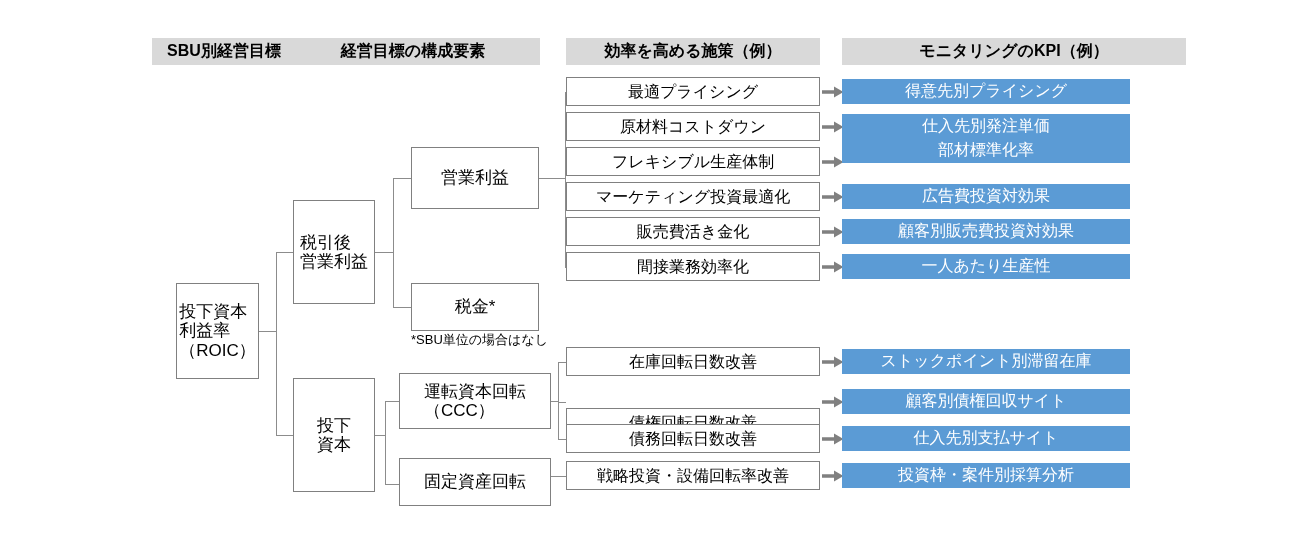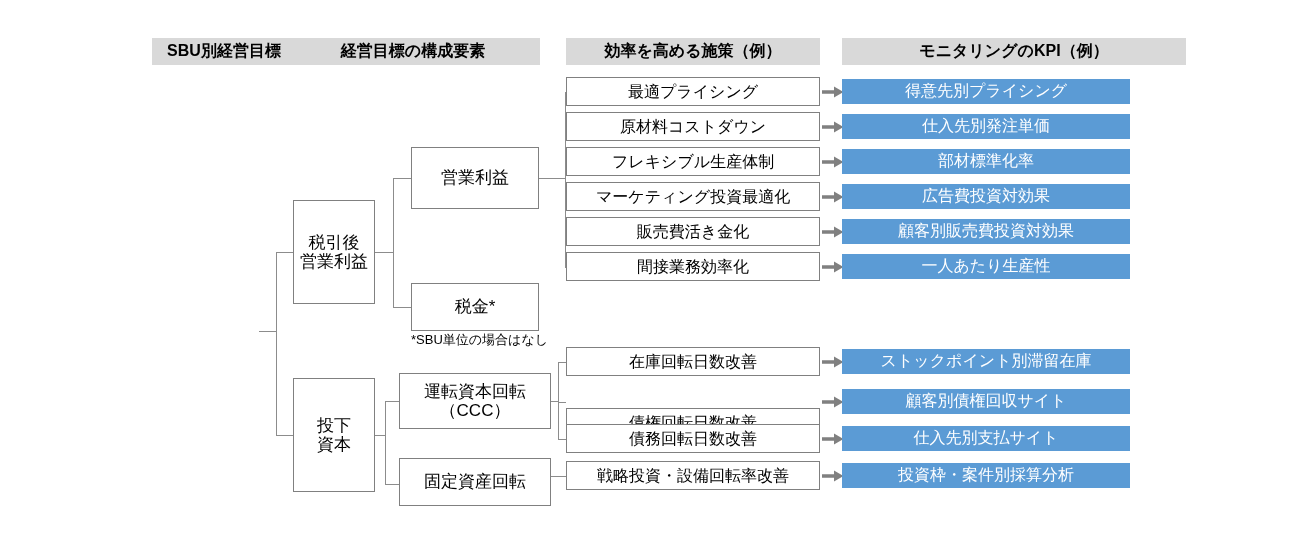--- a/index.html
+++ b/index.html
@@ -36,21 +36,21 @@
   
   .node {
     position: absolute;
     border: 1px solid #808080;
     background: #ffffff;
     color: #000000;
     font-size: 17px;
     display: flex;
     align-items: center;
     justify-content: center;
-    text-align: center;
+    text-align: left;
     line-height: 1.12;
     box-sizing: border-box;
     white-space: pre-line;
   }
   .node.small {
     font-size: 16px;
   }
 
   
   .kpi {
@@ -128,20 +128,23 @@
       <div class="hline" style="left: 565px; top: 231.5px; width: 1px;"></div>
       <div class="hline" style="left: 565px; top: 266.5px; width: 1px;"></div>
       <div class="hline" style="left: 551px; top: 401px; width: 7px;"></div>
       <div class="vline" style="left: 558px; top: 361.5px; height: 77px;"></div>
       <div class="hline" style="left: 558px; top: 361.5px; width: 8px;"></div>
       <div class="hline" style="left: 558px; top: 401.5px; width: 8px;"></div>
       <div class="hline" style="left: 558px; top: 438.5px; width: 8px;"></div>
       <div class="hline" style="left: 551px; top: 475.5px; width: 15px;"></div>
     </div>
 
+  <div class="node" id="root-node" style="left: 176px; top: 283px; width: 83px; height: 96px;">投下資本
+利益率
+（ROIC）</div>
 
   <div id="level2">
       <div class="node" style="left: 293px; top: 200px; width: 82px; height: 104px;">税引後
 営業利益</div>
       <div class="node" style="left: 293px; top: 378px; width: 82px; height: 114px;">投下
 資本</div>
     </div>
 
   <div id="level3">
       <div class="node" style="left: 411px; top: 147px; width: 128px; height: 62px;">営業利益</div>
@@ -195,21 +198,21 @@
         <path d="M0 4.3 H12 V0.6 L21.5 6 L12 11.4 V7.7 H0 Z" fill="#808080"></path>
       </svg>
       <svg class="arrow" width="22" height="12" viewBox="0 0 22 12" style="position: absolute; left: 822px; top: 469.5px;">
         <path d="M0 4.3 H12 V0.6 L21.5 6 L12 11.4 V7.7 H0 Z" fill="#808080"></path>
       </svg>
     </div>
 
   <div id="kpis">
       <div class="kpi" style="left: 842px; top: 79px; width: 288px; height: 25px;">得意先別プライシング</div>
       <div class="kpi" style="left: 842px; top: 114px; width: 288px; height: 25px;">仕入先別発注単価</div>
-      <div class="kpi" style="left: 842px; top: 149px; width: 288px; height: 25px;">部材標準化率</div>
+      <div class="kpi" style="left: 842px; top: 138px; width: 288px; height: 25px;">部材標準化率</div>
       <div class="kpi" style="left: 842px; top: 184px; width: 288px; height: 25px;">広告費投資対効果</div>
       <div class="kpi" style="left: 842px; top: 219px; width: 288px; height: 25px;">顧客別販売費投資対効果</div>
       <div class="kpi" style="left: 842px; top: 254px; width: 288px; height: 25px;">一人あたり生産性</div>
       <div class="kpi" style="left: 842px; top: 349px; width: 288px; height: 25px;">ストックポイント別滞留在庫</div>
       <div class="kpi" style="left: 842px; top: 389px; width: 288px; height: 25px;">顧客別債権回収サイト</div>
       <div class="kpi" style="left: 842px; top: 426px; width: 288px; height: 25px;">仕入先別支払サイト</div>
       <div class="kpi" style="left: 842px; top: 463px; width: 288px; height: 25px;">投資枠・案件別採算分析</div>
     </div>
 
 </div>

